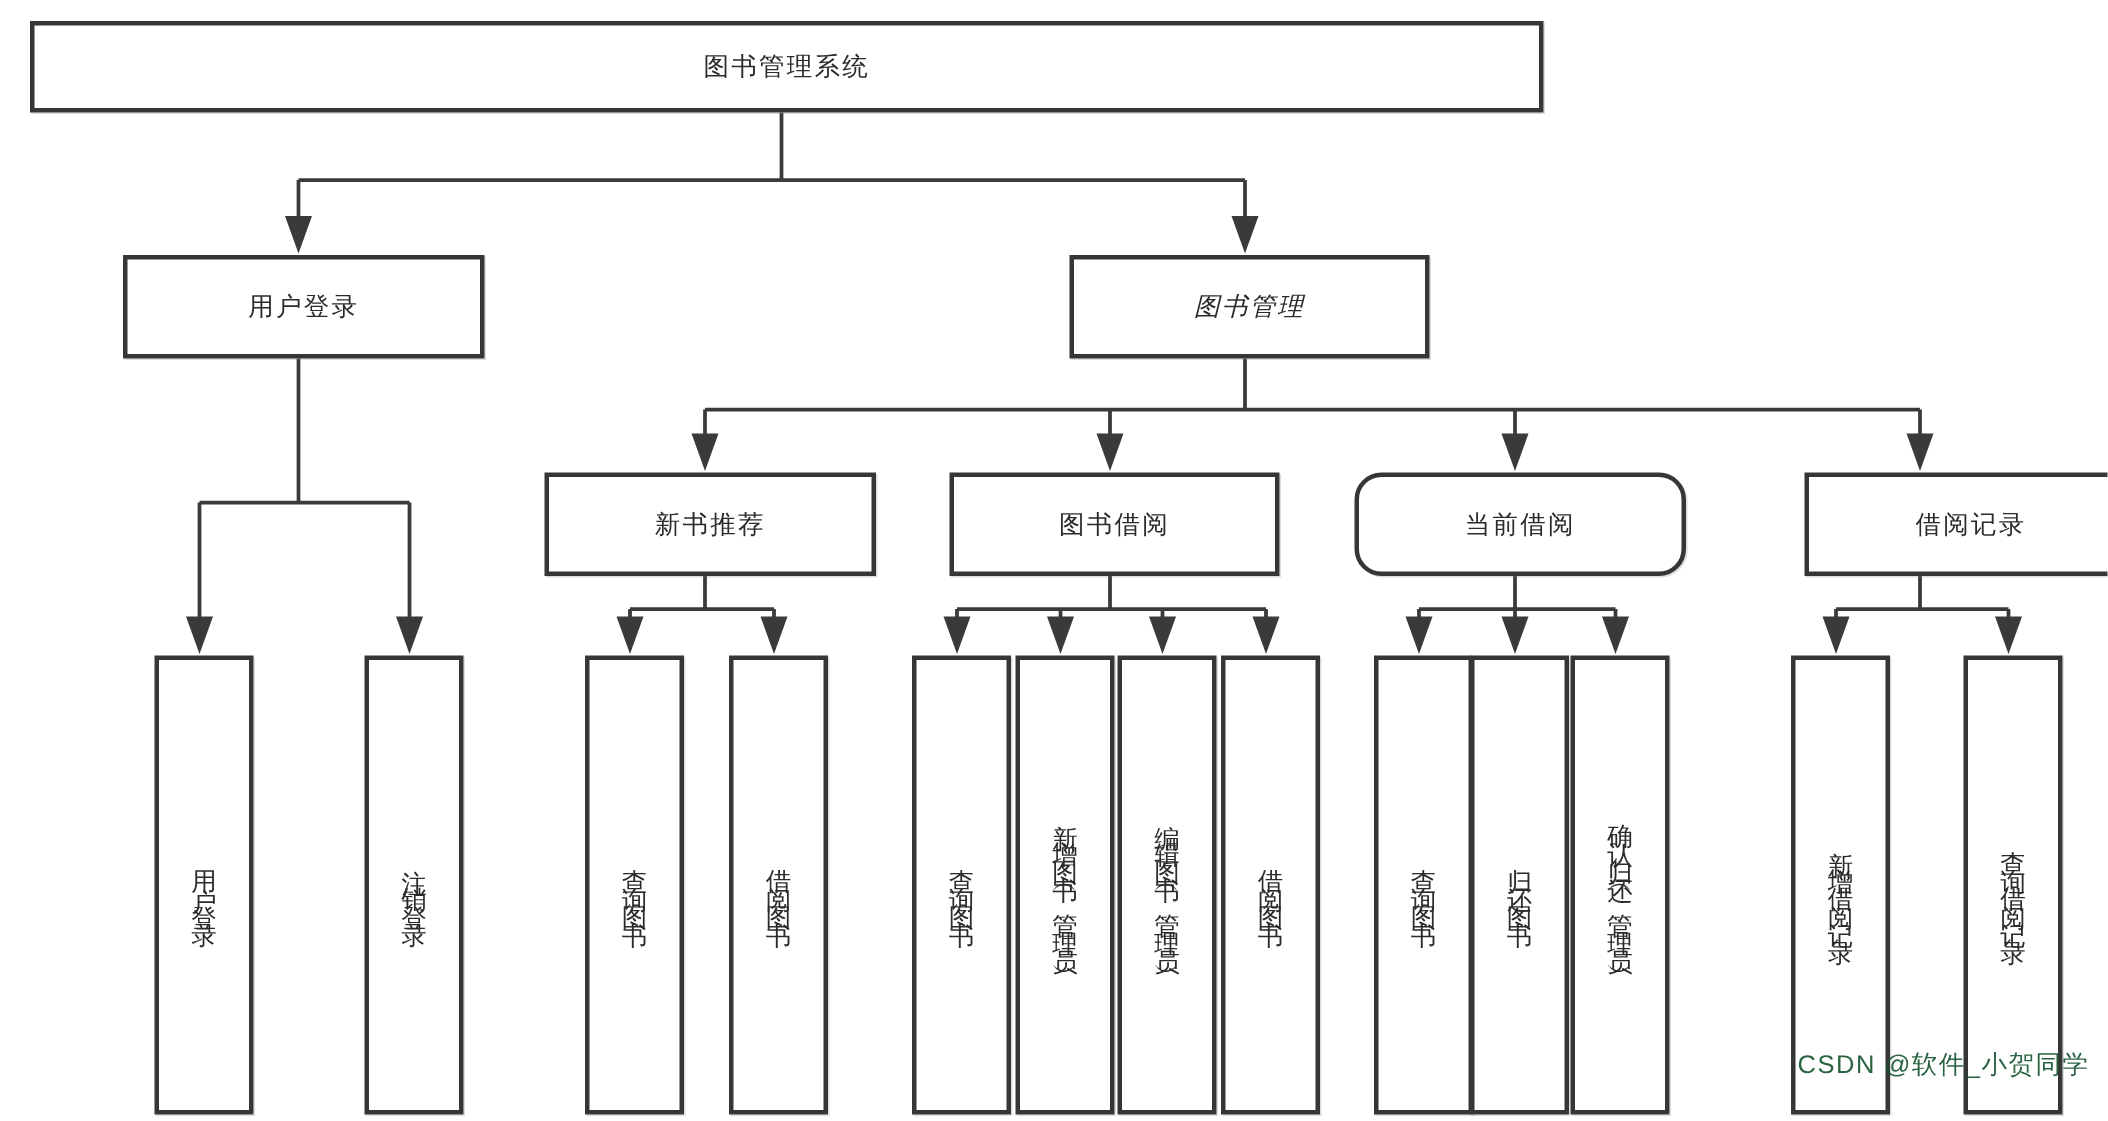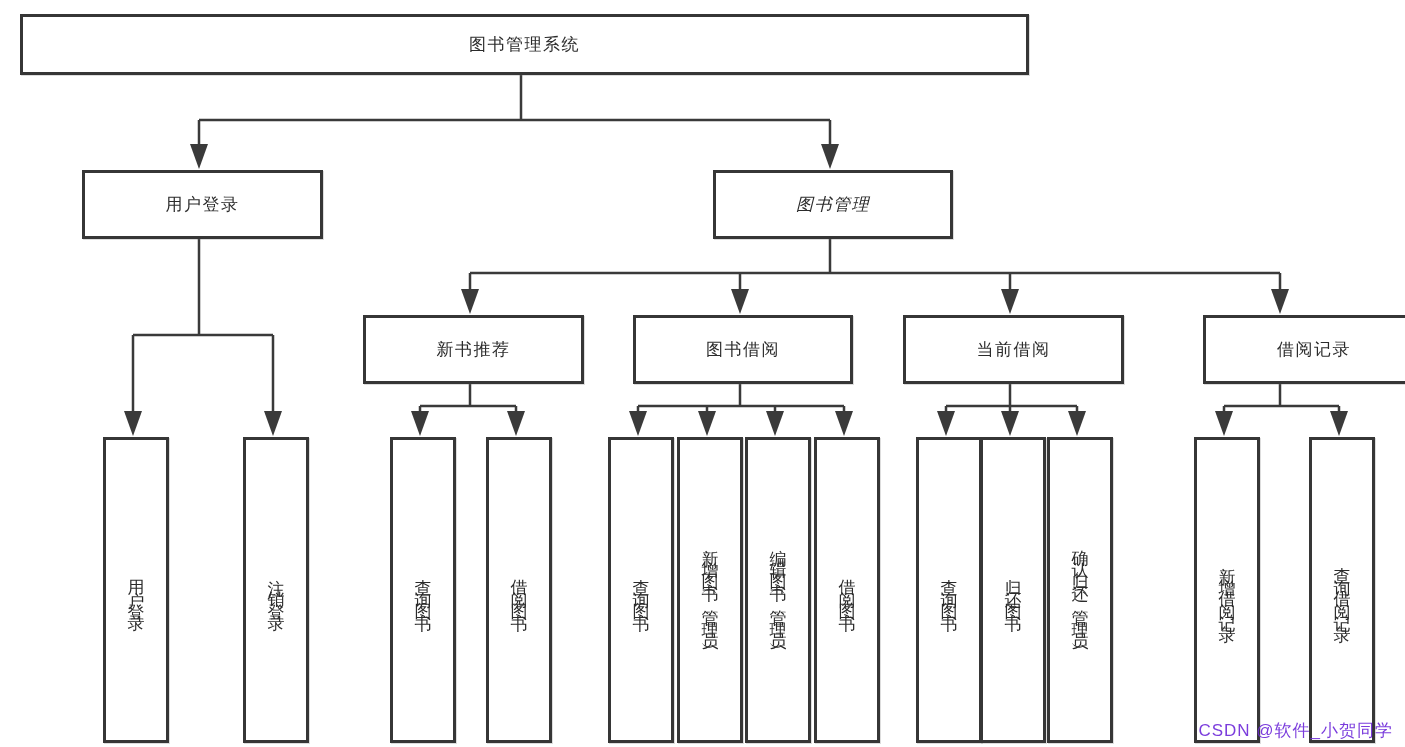--- a/index.html
+++ b/index.html
@@ -26,24 +26,24 @@
     box-shadow:1px 1px 0 rgba(120,120,120,0.25);
   }
   .node.leaf {
     writing-mode:vertical-rl;
     letter-spacing:12px;
     line-height:1;
     font-size:17px;
   }
   .watermark {
     position:absolute;
-    top:719px;
+    top:698px;
     right:12px;
     font-size:17px;
-    color:#6d28d9;
+    color:#14532d;
     letter-spacing:1px;
     opacity:0.9;
     z-index:10;
     white-space:nowrap;
   }
 </style>
 </head>
 <body>
 
 <div class="stage">
@@ -106,21 +106,21 @@
     </g>
   </svg>
 
   <div class="node" style="left:20px; top:14px; width:1003px; height:55px;">图书管理系统</div>
 
   <div class="node" style="left:82px; top:170px; width:235px; height:63px;">用户登录</div>
   <div class="node" style="left:713px; top:170px; width:234px; height:63px;font-style:italic;">图书管理</div>
 
   <div class="node" style="left:363px; top:315px; width:215px; height:63px;">新书推荐</div>
   <div class="node" style="left:633px; top:315px; width:214px; height:63px;">图书借阅</div>
-  <div class="node" style="left:903px; top:315px; width:215px; height:63px;">当前借阅</div>
+  <div class="node" style="left:903px; top:315px; width:215px; height:63px;border-radius:18px;">当前借阅</div>
   <div class="node" style="left:1172px; top:315px; width:216px; height:63px;margin-left:31px;">借阅记录</div>
 
   <div class="node leaf" style="left:103px; top:437px; width:60px; height:300px;">用户登录</div>
   <div class="node leaf" style="left:243px; top:437px; width:60px; height:300px;">注销登录</div>
 
   <div class="node leaf" style="left:390px; top:437px; width:60px; height:300px;">查询图书</div>
   <div class="node leaf" style="left:486px; top:437px; width:60px; height:300px;">借阅图书</div>
 
   <div class="node leaf" style="left:608px; top:437px; width:60px; height:300px;">查询图书</div>
   <div class="node leaf" style="left:677px; top:437px; width:60px; height:300px;">新增图书（管理员）</div>

